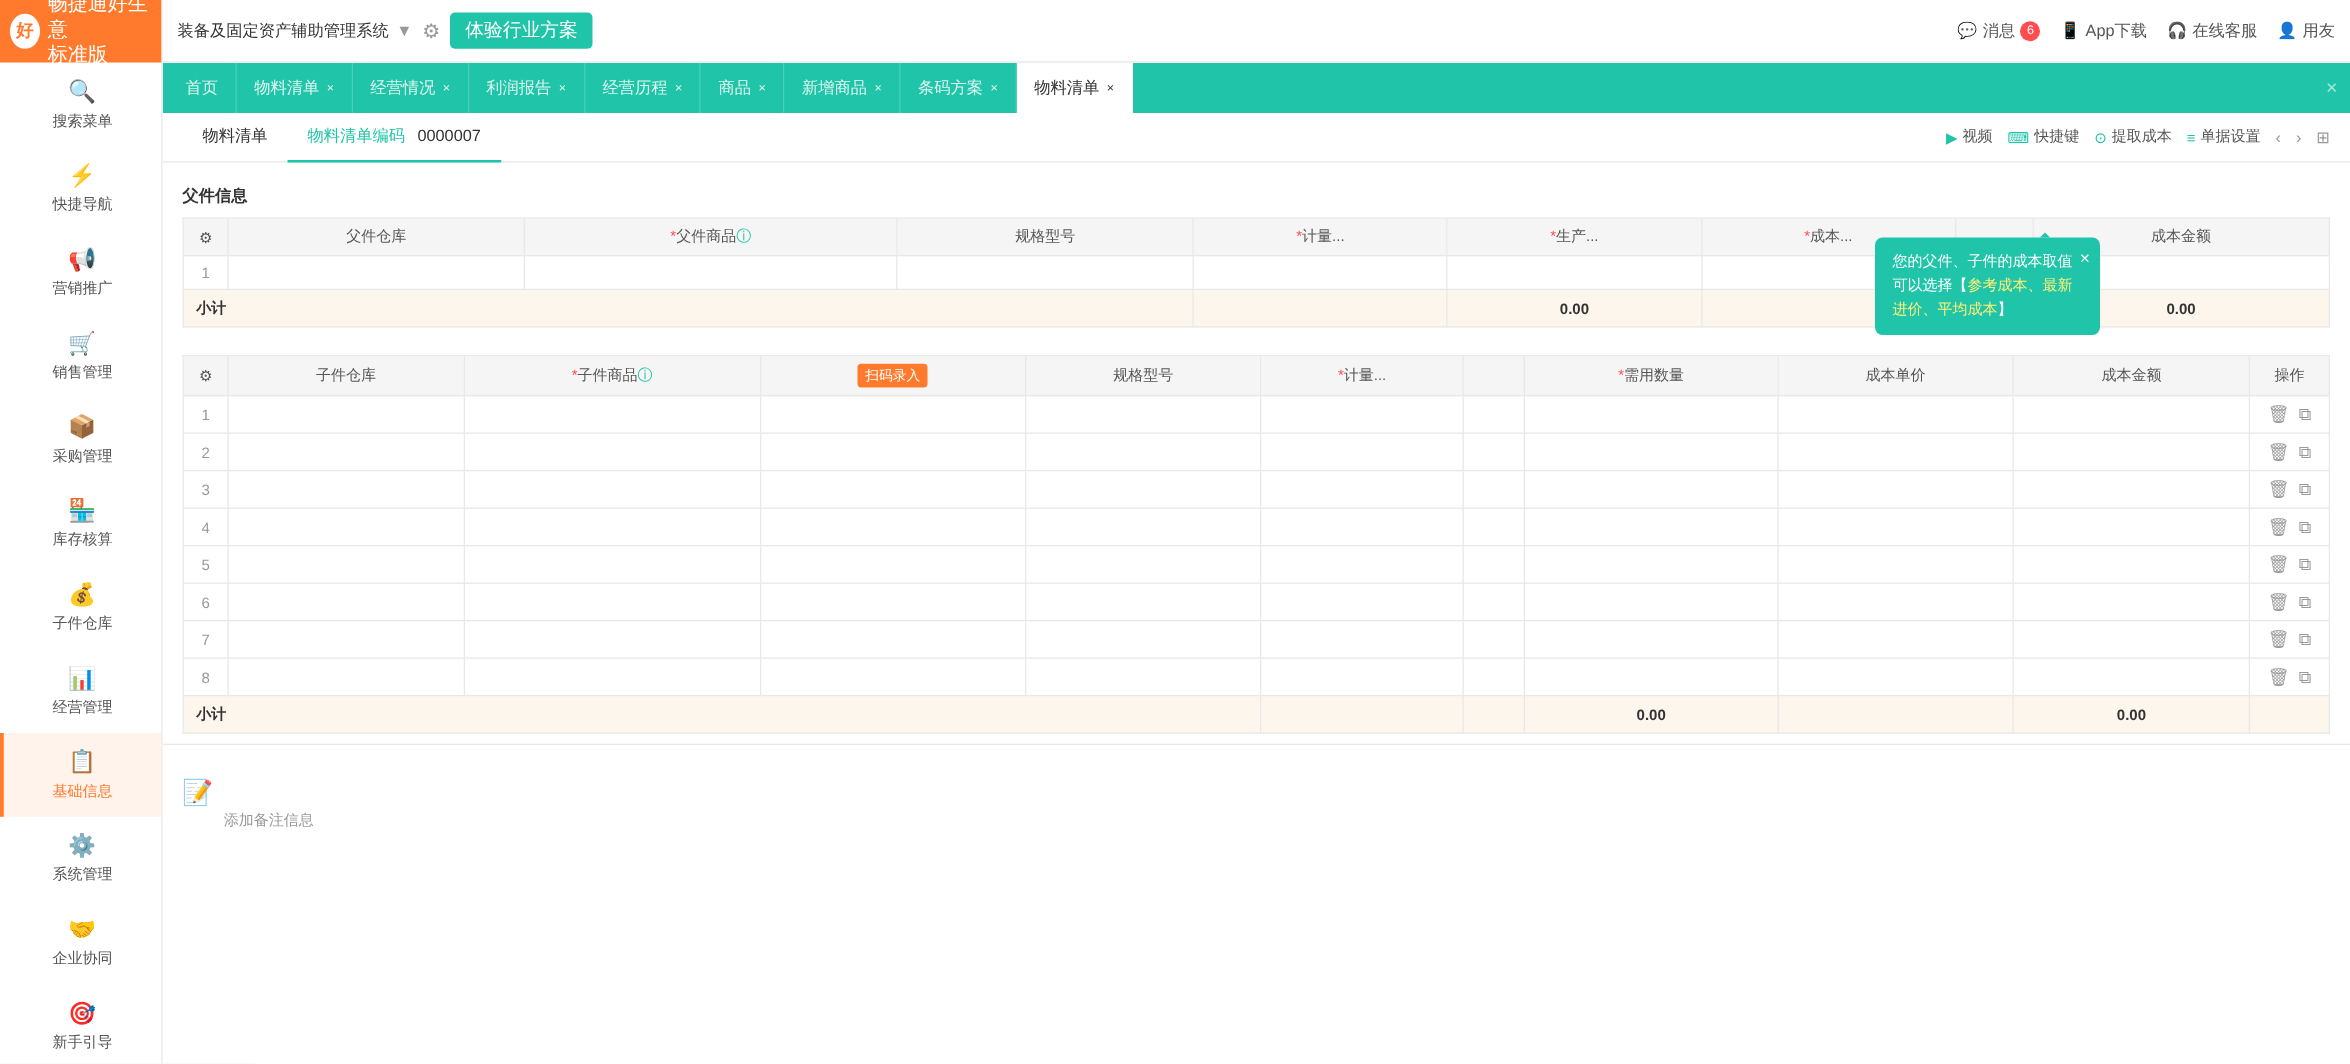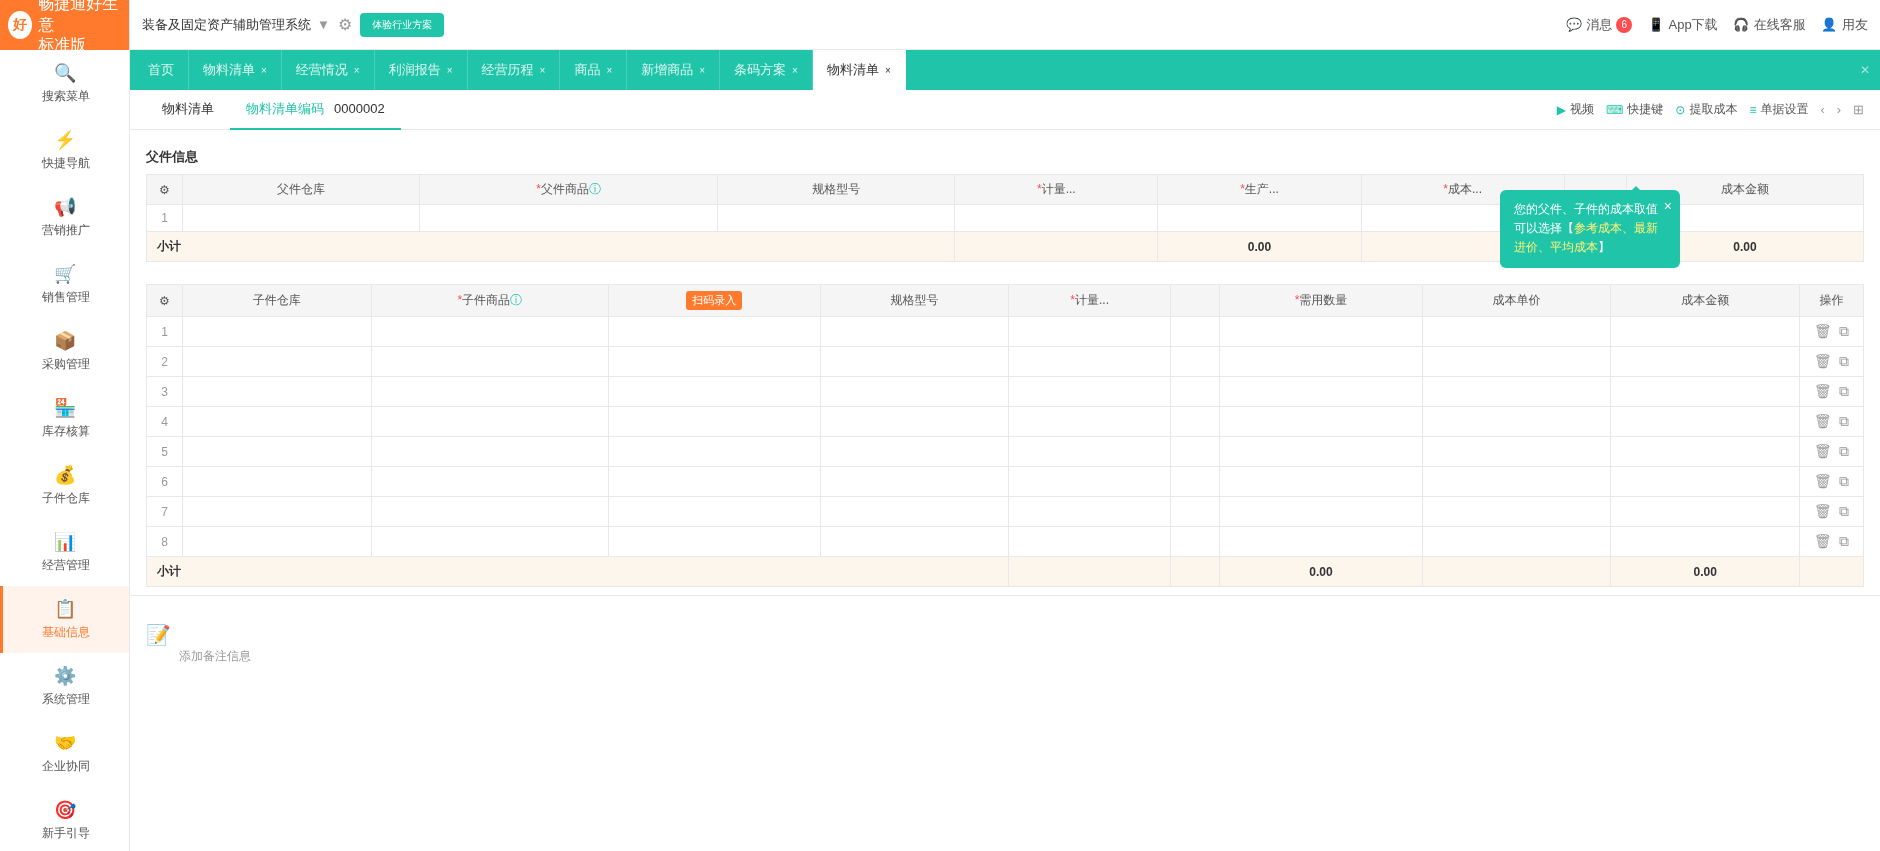--- a/index.html
+++ b/index.html
@@ -76,21 +76,21 @@
     .settings-icon-btn {
       color: #999; cursor: pointer; font-size: 16px; padding: 2px 6px;
     }
     .experience-btn {
       background: #20c4a8;
       color: #fff;
       border: none;
       border-radius: 4px;
       padding: 5px 12px;
       cursor: pointer;
-      font-size: 10px;
+      font-size: 15px;
     }
     .top-header-right {
       margin-left: auto;
       display: flex;
       align-items: center;
       gap: 16px;
     }
     .header-action {
       display: flex; align-items: center; gap: 4px;
       color: #555; font-size: 13px; cursor: pointer;
@@ -404,21 +404,21 @@
   </div>
 
   <div class="content-area">
 
     <div class="sub-tabs">
       <div class="sub-tab">
         <span>物料清单</span>
       </div>
       <div class="sub-tab active">
         <span>物料清单编码</span>
-        <span class="sub-tab-doc-code">0000002</span>
+        <span class="sub-tab-doc-code">0000007</span>
       </div>
       <div class="sub-tabs-right">
         <div class="sub-tabs-action">
           <span class="icon" style="color:#20c4a8">▶</span>
           <span>视频</span>
         </div>
         <div class="sub-tabs-action">
           <span class="icon" style="color:#20c4a8">⌨</span>
           <span>快捷键</span>
         </div>

